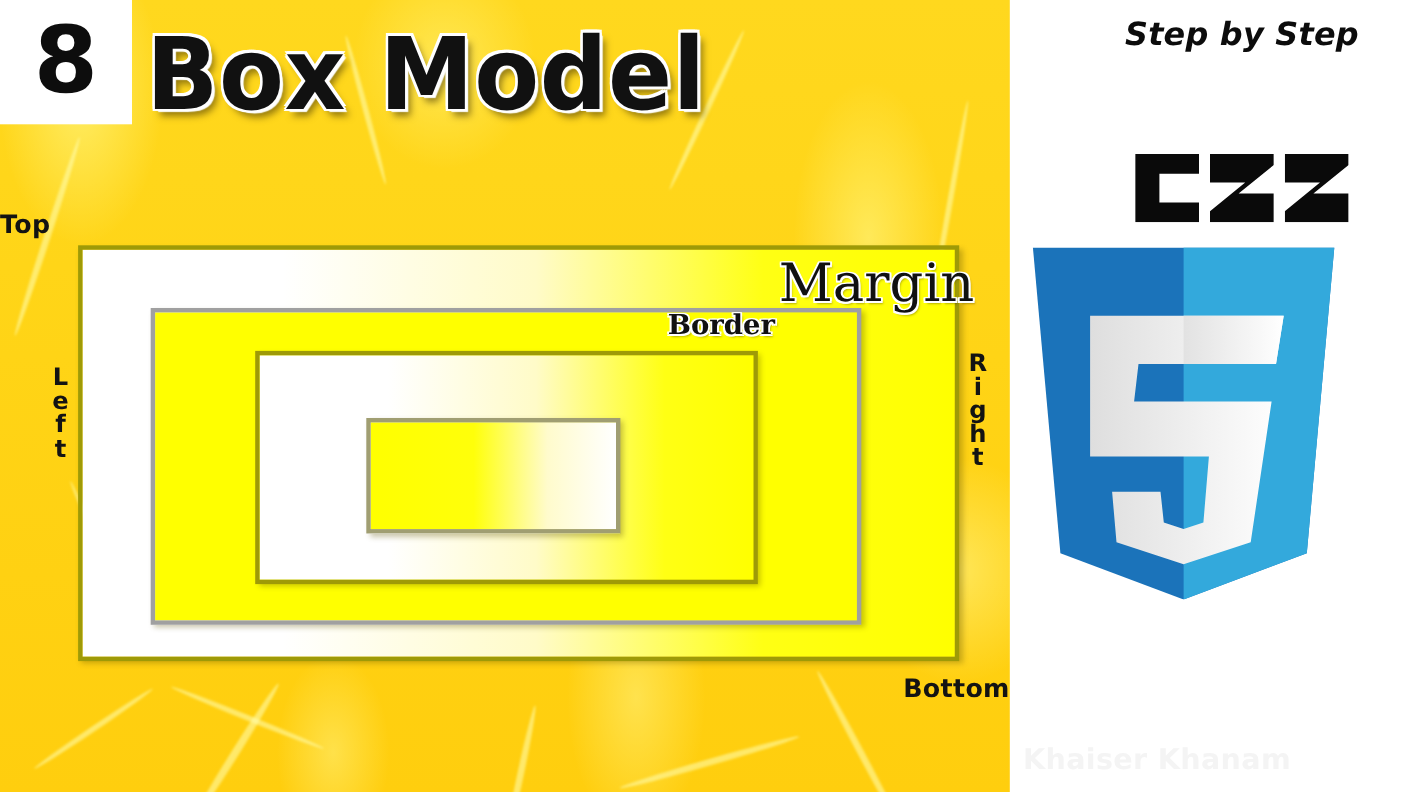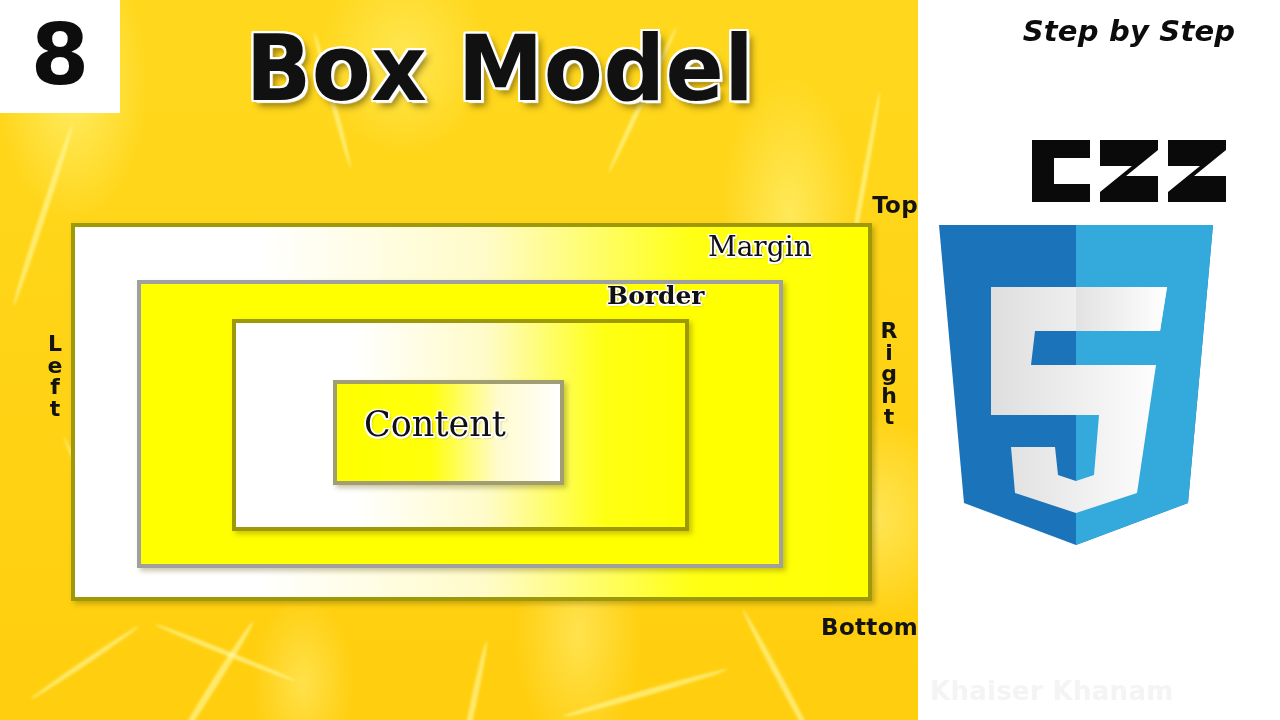--- a/index.html
+++ b/index.html
@@ -37,22 +37,22 @@
     display:flex; align-items:center; justify-content:center;
   }
   .num-badge span{
     font-family:"DejaVu Sans", sans-serif;
     font-weight:bold; font-size:84px; color:#0d0d0d; line-height:1;
     margin-top:-4px;
   }
 
   
   .main-title{
-    position:absolute; left:150px; top:8px; width:700px; height:120px;
-    display:flex; align-items:center; justify-content:center; z-index:13;
+    position:absolute; left:133px; top:8px; width:700px; height:120px;
+    display:flex; align-items:center; z-index:13;
   }
   .main-title span{
     font-family:"DejaVu Sans", sans-serif;
     font-weight:bold; font-size:86px; letter-spacing:.5px;
     color:#111111; font-style:normal;
     text-shadow:
        2px 0 0 #fff, -2px 0 0 #fff, 0 2px 0 #fff, 0 -2px 0 #fff,
        2px 2px 0 #fff, -2px 2px 0 #fff, 2px -2px 0 #fff, -2px -2px 0 #fff,
        3px 3px 1px #fff, 5px 6px 7px rgba(60,45,0,.55);
     transform:scaleY(1.06);
@@ -90,21 +90,21 @@
   }
 
   
   .diagram{ position:absolute; left:0; top:180px; width:918px; height:490px; z-index:11; }
 
   .lbl-outside{
     position:absolute;
     font-family:"DejaVu Sans", sans-serif; font-weight:bold; font-size:23px;
     color:#131313; letter-spacing:.3px;
   }
-  .lbl-top{    left:0; top:12px; width:918px; text-align:right; }
+  .lbl-top{    left:0; top:12px; width:918px; text-align:left; }
   .lbl-bottom{ left:0; top:434px; width:918px; text-align:right; }
 
   .lbl-side{
     position:absolute;
     font-family:"DejaVu Sans", sans-serif; font-weight:bold; font-size:22px;
     color:#131313; line-height:.98; text-align:center; width:34px;
   }
   .lbl-side .ch{ display:block; }
   .lbl-left{  left:38px; top:153px; }
   .lbl-right{ left:872px; top:140px; }
@@ -139,21 +139,21 @@
   .lbl-in{
     position:absolute;
     font-family:"DejaVu Serif", serif; font-weight:normal;
     color:#111111;
     text-shadow:
       1.5px 0 0 #fff, -1.5px 0 0 #fff, 0 1.5px 0 #fff, 0 -1.5px 0 #fff,
       1.5px 1.5px 0 #fff, -1.5px 1.5px 0 #fff, 1.5px -1.5px 0 #fff, -1.5px -1.5px 0 #fff,
       2px 2px 2px rgba(70,60,0,.40);
     white-space:nowrap;
   }
-  .lbl-margin { left:708px; top:50px;  font-size:28px; }
+  .lbl-margin { left:708px; top:50px;  font-size:48px; }
   .lbl-border { left:607px; top:101px; font-size:25px;font-weight:bold; }
   .lbl-padding{ left:456px; top:161px; font-size:33px; }
   .lbl-content{ left:364px; top:224px; font-size:35px; }
 </style>
 </head>
 <body>
 
 <div id="stage">
 
   <div class="yellow-panel">
@@ -199,21 +199,20 @@
       <span class="ch">t</span>
     </div>
 
     <div class="bx bx-margin"></div>
     <div class="bx bx-border"></div>
     <div class="bx bx-padding"></div>
     <div class="bx bx-content"></div>
 
     <div class="lbl-in lbl-margin">Margin</div>
     <div class="lbl-in lbl-border">Border</div>
-    <div class="lbl-in lbl-content">Content</div>
   </div>
 
   <div class="right-panel">
     <div class="step-by-step">Step by Step</div>
 
     <div class="css-word">
       <svg width="58" height="62" viewBox="0 0 58 62" aria-hidden="true">
         <path d="M58 0 H0 V62 H58 V44 H22 V18 H58 Z" fill="#0A0A0A"></path>
       </svg>
       <svg width="58" height="62" viewBox="0 0 58 62" aria-hidden="true">

